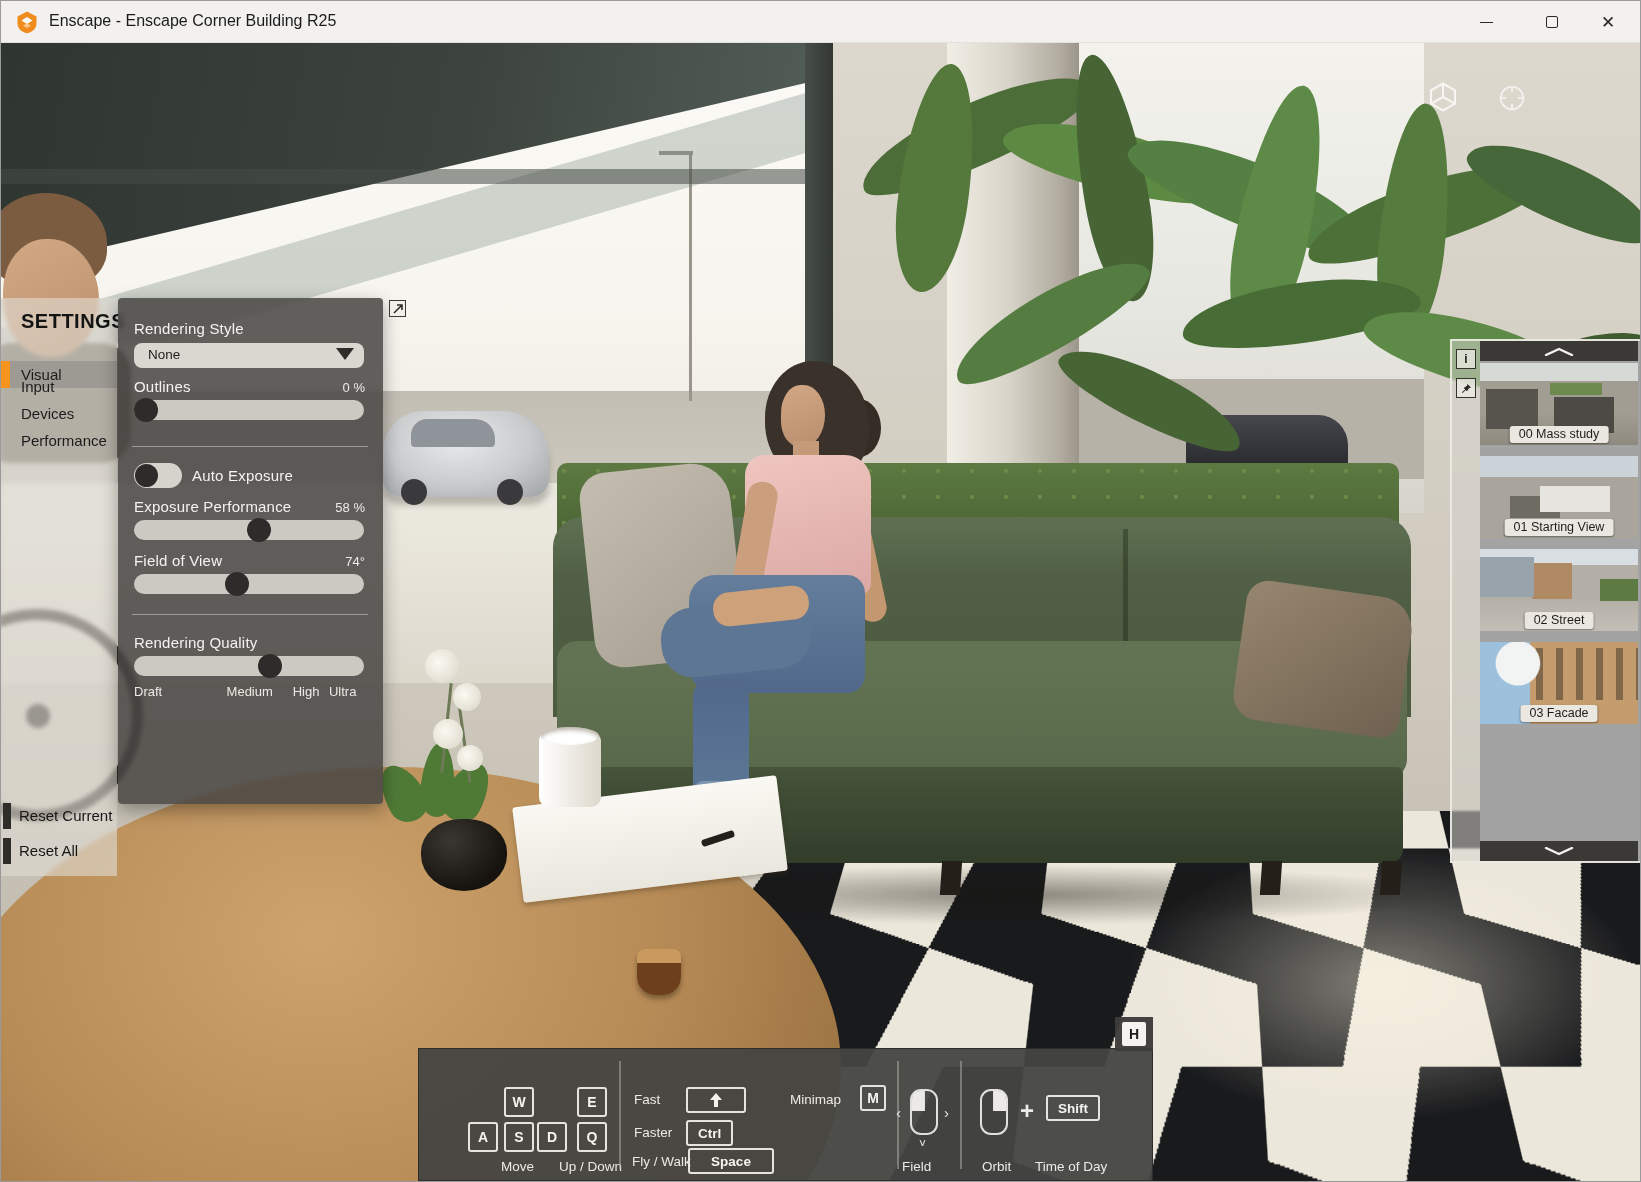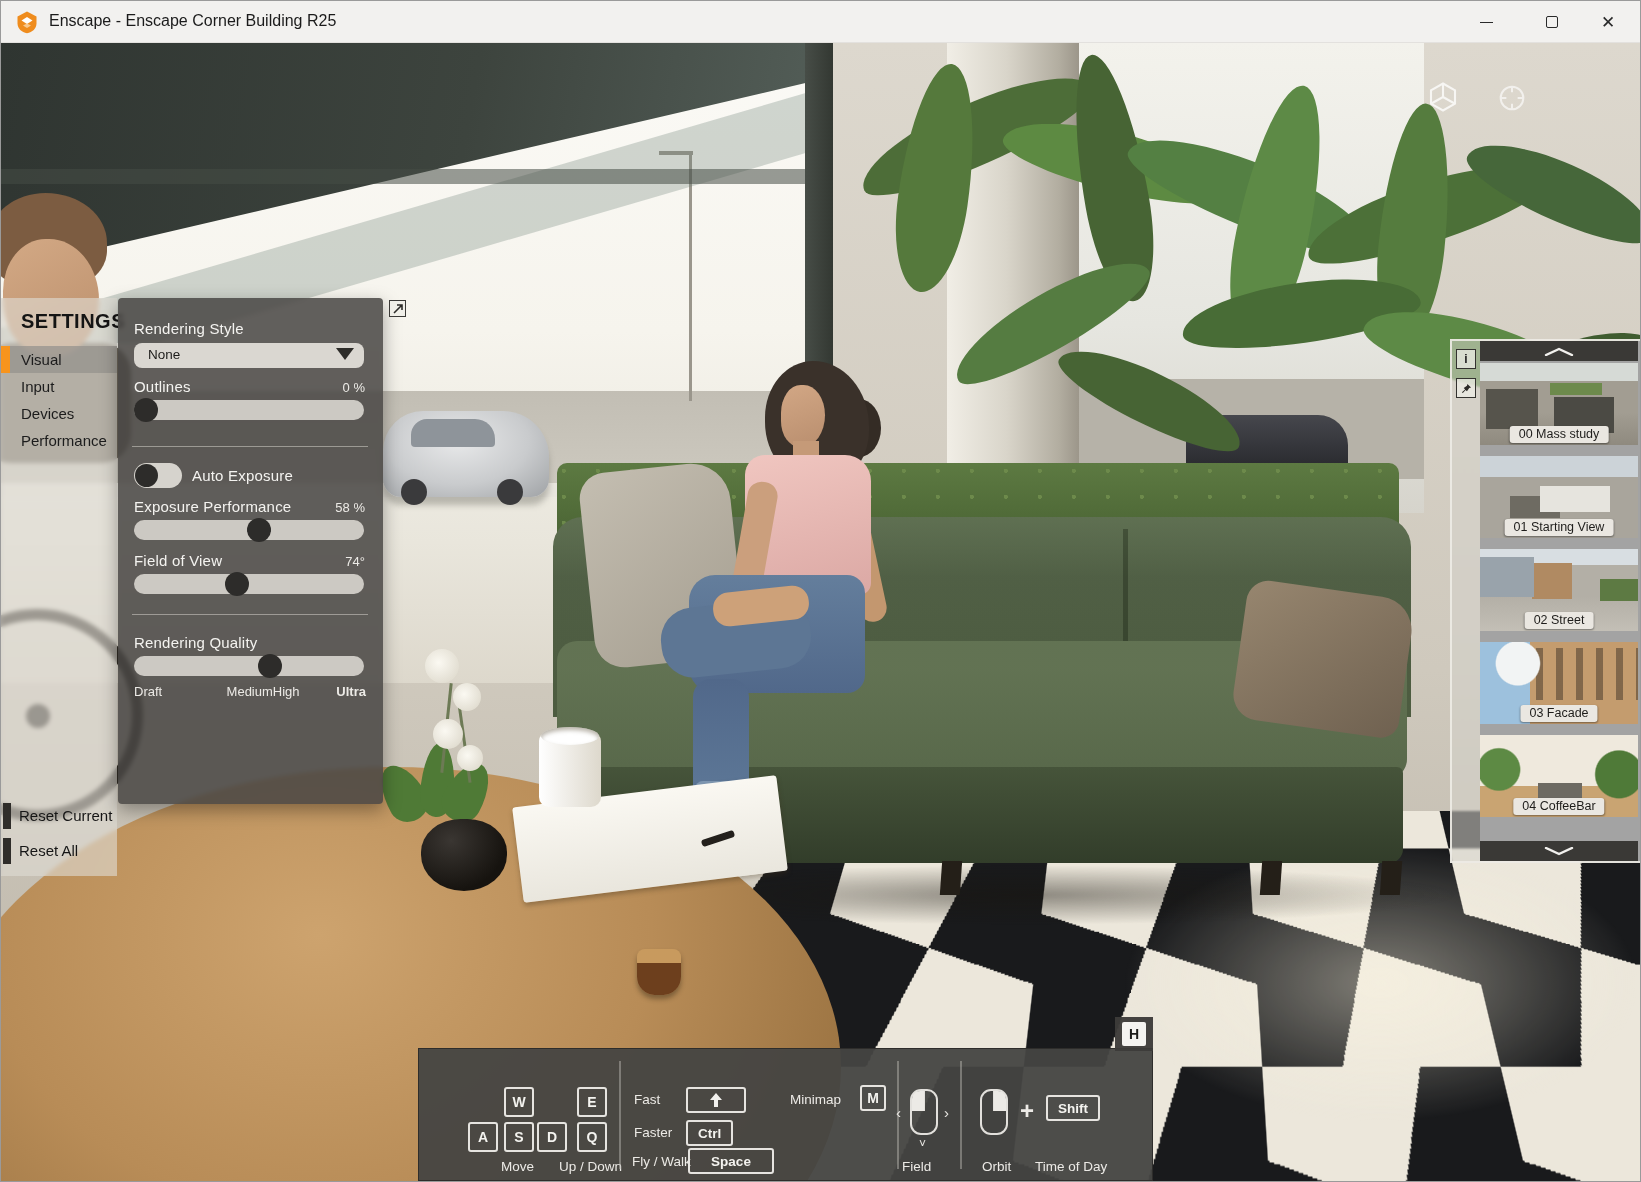--- a/index.html
+++ b/index.html
@@ -95,39 +95,39 @@
   .wheel { left:-70px; top:566px; width:212px; height:212px; border:11px solid #332e27; border-radius:50%; background:rgba(210,205,195,.12); }
   .wheel::before { content:""; position:absolute; left:84px; top:84px; width:24px; height:24px; background:#2c2822; border-radius:50%; }
 
   
   .vp-icon { position:absolute; opacity:.85; }
 
   
   .nav { position:absolute; left:0; top:297px; width:116px; height:578px; background:rgba(222,219,212,.62); z-index:40; backdrop-filter:blur(2px); }
   .nav-title { position:absolute; left:20px; top:12px; font-size:20px; font-weight:bold; letter-spacing:.5px; color:#141414; }
   .nav-item { position:absolute; left:0; width:116px; height:27px; line-height:27px; padding-left:20px; font-size:15px; color:#1c1c1c; }
-  .nav-item.sel { background:rgba(150,147,141,.75); }
+  .nav-item.sel { background:rgba(150,147,141,.75);margin-top:15px; }
   .nav-item.sel::before { content:""; position:absolute; left:0; top:0; width:9px; height:27px; background:#f7941d; }
   .reset-row { position:absolute; left:0; width:150px; height:30px; color:#161616; font-size:15px; line-height:30px; padding-left:18px; }
   .reset-row::before { content:""; position:absolute; left:2px; top:2px; width:8px; height:26px; background:#2f2d2a; }
 
   
   .panel { position:absolute; left:117px; top:297px; width:265px; height:506px; background:rgba(72,70,67,.86); z-index:41; border-radius:4px; box-shadow:0 6px 18px rgba(0,0,0,.35); backdrop-filter:blur(2px); color:#f2f1ee; }
   .p-label { position:absolute; left:16px; font-size:15px; color:#f4f3f0; letter-spacing:.2px; }
   .p-value { position:absolute; right:18px; font-size:13px; color:#eceae6; }
   .dropdown { position:absolute; left:16px; top:45px; width:230px; height:25px; background:#dad7d1; border-radius:8px; }
   .dropdown .dval { position:absolute; left:14px; top:4px; font-size:13.5px; color:#1d1c1a; }
   .dropdown .caret { position:absolute; right:10px; top:5px; width:0; height:0; border-left:9px solid transparent; border-right:9px solid transparent; border-top:12px solid #2d2c29; }
   .slider { position:absolute; left:16px; width:230px; height:20px; background:#ccc9c3; border-radius:10px; }
   .knob { position:absolute; top:-2px; width:24px; height:24px; background:#2d2c2a; border-radius:50%; }
   .divider { position:absolute; left:14px; width:236px; height:0; border-top:1px solid rgba(210,207,200,.55); }
   .toggle { position:absolute; left:16px; top:165px; width:48px; height:25px; background:#d6d3cd; border-radius:13px; }
   .toggle .tknob { position:absolute; left:1px; top:1px; width:23px; height:23px; background:#2d2c2a; border-radius:50%; }
   .ticks { position:absolute; left:16px; top:386px; width:232px; display:grid; grid-template-columns:1fr 1fr 1fr 1fr; font-size:13px; color:#eceae6; }
-  .ticks span:nth-child(1){ text-align:left; } .ticks span:nth-child(2){ text-align:right;margin-left:46px; } .ticks span:nth-child(3){ text-align:left; } .ticks span:nth-child(4){ text-align:right;font-weight:bold; }
+  .ticks span:nth-child(1){ text-align:left; } .ticks span:nth-child(2){ text-align:right;margin-left:46px; } .ticks span:nth-child(3){ text-align:right; } .ticks span:nth-child(4){ text-align:center; }
   .undock { position:absolute; left:388px; top:299px; width:17px; height:17px; background:rgba(240,238,232,.9); border:1.5px solid #3a3936; z-index:42; display:flex; align-items:center; justify-content:center; font-size:10px; color:#2c2b28; }
 
   
   .views { position:absolute; left:1449px; top:338px; width:190px; height:524px; z-index:40; background:rgba(214,211,204,.55); border:2px solid rgba(238,236,230,.9); backdrop-filter:blur(1px); }
   .views-gutter { position:absolute; left:0; top:0; width:28px; height:100%; }
   .sq-btn { position:absolute; left:4px; width:20px; height:20px; border:1.6px solid #33322f; background:rgba(238,236,230,.75); color:#222; font-size:12px; font-weight:bold; display:flex; align-items:center; justify-content:center; }
   .thumbcol { position:absolute; left:28px; top:0; width:177px; height:100%; background:#a3a3a3; }
   .chev-bar { position:absolute; left:0; width:158px; height:20px; background:#3a3936; display:flex; align-items:center; justify-content:center; }
   .chev-bar svg { display:block; }
   .thumb { position:absolute; left:0; width:158px; height:82px; overflow:hidden; }
@@ -384,23 +384,20 @@
     </div>
     <div class="thumb t1" style="top:115px">
       <span class="pill">01 Starting View</span>
     </div>
     <div class="thumb t2" style="top:208px">
       <span class="pill">02 Street</span>
     </div>
     <div class="thumb t3" style="top:301px">
       <span class="pill">03 Facade</span>
     </div>
-    <div class="thumb t4" style="top:394px">
-      <span class="pill">04 CoffeeBar</span>
-    </div>
     <div class="chev-bar" style="bottom:0">
       <svg width="30" height="9" viewBox="0 0 30 9">
           <path d="M2 1l13 6L28 1" fill="none" stroke="#f2f1ee" stroke-width="2.4" stroke-linecap="round"></path>
         </svg>
     </div>
   </div>
 </div>
 
 <div class="h-tab">
   <div class="h-key">H</div>

